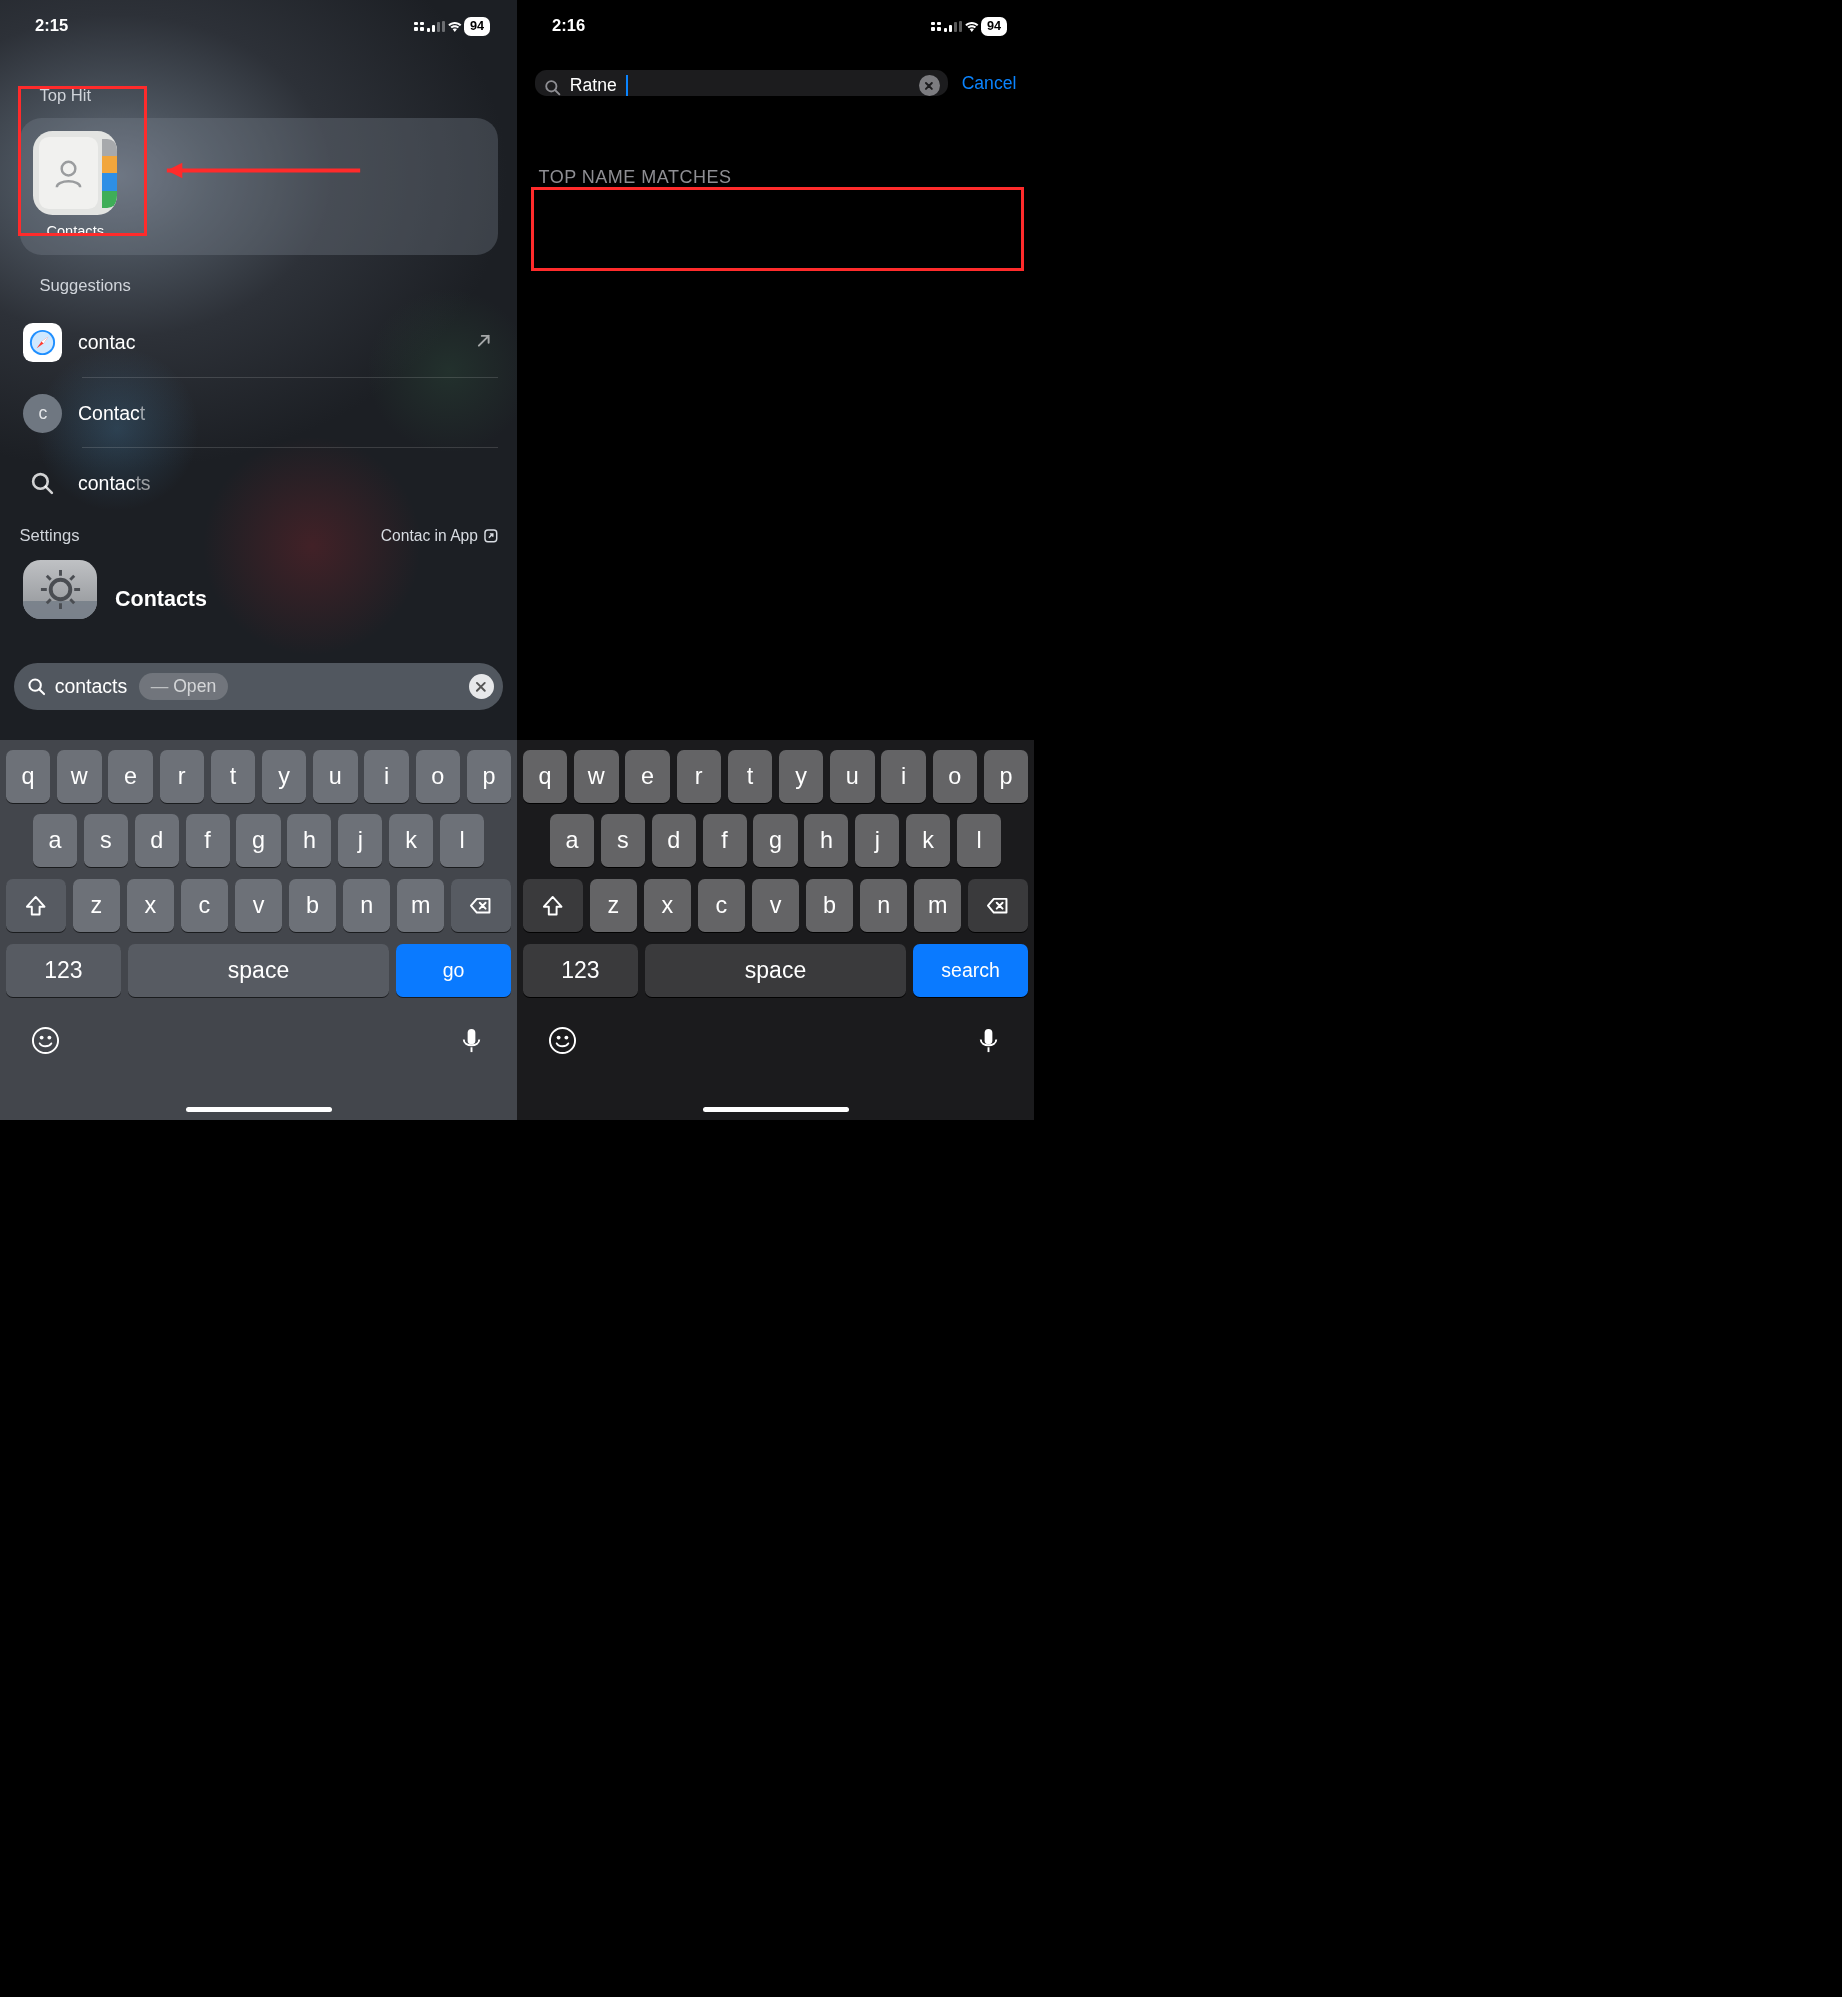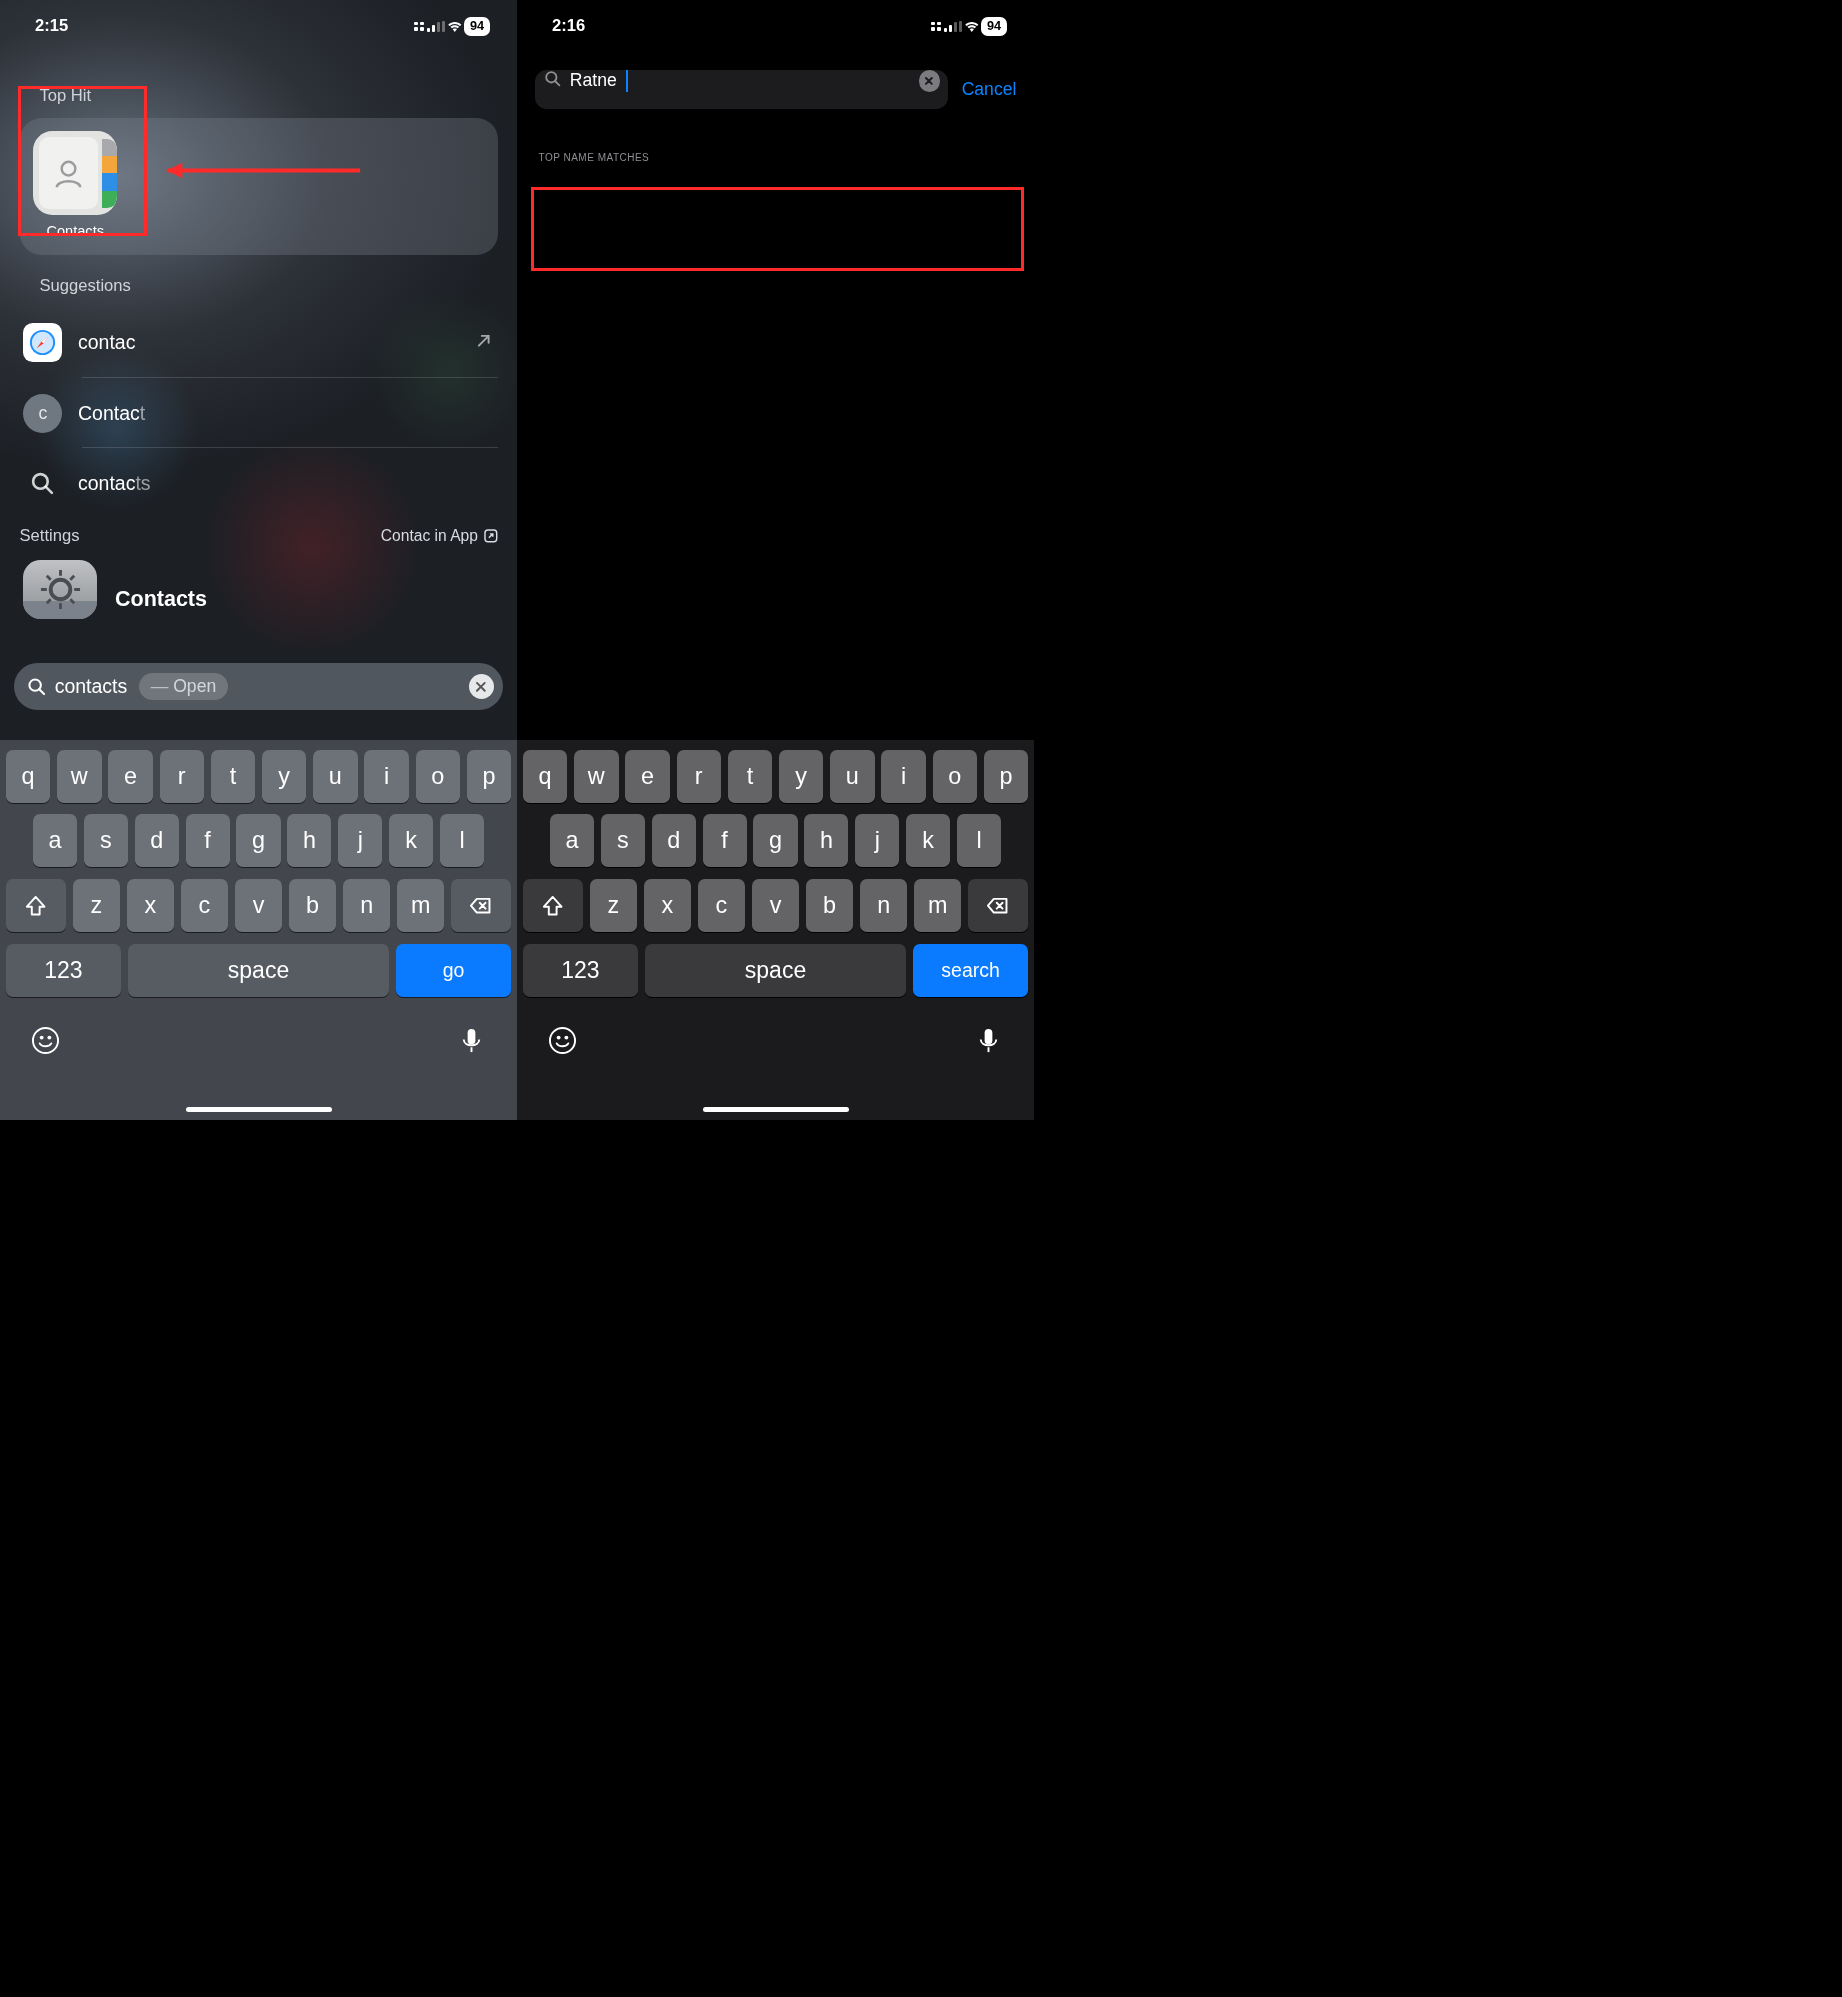--- a/index.html
+++ b/index.html
@@ -87,29 +87,29 @@
   .spot-search { position:absolute; left:13.7px; right:13.7px; top:663px; height:47px; background:rgba(110,118,128,0.65); border-radius:25px; display:flex; align-items:center; padding:0 9.8px 0 13.7px; gap:7.8px; backdrop-filter: blur(5.9px); }
   .spot-search svg.mag { width:19.5px; height:19.5px; stroke:rgba(255,255,255,0.85); }
   .spot-search .query { color:#fff; font-size:19.5px; }
   .spot-search .open-chip { background: rgba(255,255,255,0.18); color: rgba(255,255,255,0.7); padding:2.9px 11.7px; border-radius:13.7px; font-size:17.6px; margin-left:3.9px; }
   .spot-search .open-chip::before { content:"— "; color:rgba(255,255,255,0.55); }
   .spot-search .clear { margin-left:auto; width:25px; height:25px; border-radius:50%; background:#e7e8ea; display:flex; align-items:center; justify-content:center; }
   .spot-search .clear svg{width:13.7px;height:13.7px;}
 
   
   .right-search { display:flex; align-items:center; gap:13.7px; padding:23.4px 17.6px 0 17.6px; }
-  .right-search .bar { flex:1; height:39px; background:#1c1c1e; border-radius:11.7px; display:flex; align-items:flex-start; padding:0 7.8px 0 9.8px; gap:7.8px; }
+  .right-search .bar { flex:1; height:26px; background:#1c1c1e; border-radius:11.7px; display:flex; align-items:flex-end; padding:0 7.8px 0 9.8px; gap:7.8px; }
   .right-search .bar svg.mag{ width:17.6px; height:17.6px; stroke:#8e8e93; fill:none; }
   .right-search .bar .txt { color:#fff; font-size:17.6px; }
   .right-search .bar .cursor { display:inline-block; width:2px; height:21.5px; background:#0a84ff; vertical-align:middle; margin-left:1px; }
   .right-search .bar .clear { margin-left:auto; width:21.5px; height:21.5px; border-radius:50%; background:#7c7c80; display:flex; align-items:center; justify-content:center; }
   .right-search .bar .clear svg{width:9.8px;height:9.8px;}
   .right-search .cancel { color:#0a84ff; font-size:17.6px; }
 
-  .tnm-label { color:#8e8e93; font-size:10px; letter-spacing:0.5px; padding: 43px 21.5px 7.8px 21.5px; }
+  .tnm-label { color:#8e8e93; font-size:18px; letter-spacing:0.5px; padding: 43px 21.5px 7.8px 21.5px; margin-top: 28px; }
   .result-row { padding: 13.7px 21.5px 19.5px 21.5px; }
   .result-row .nm { font-size:18.5px; }
   .result-row .nm .b { font-weight:700; }
   .result-row .sub { margin-top:7.8px; display:flex; gap:7.8px; }
   .result-row .sub i { width:11.7px; height:11.7px; background:#3a3a3c; display:block; }
   .result-row .sub i:first-child{ background:#6e6e72; }
   .red-box-right { position:absolute; left:13.7px; right:9.8px; top:187px; height:84px; border:3.9px solid #ff2b2b; pointer-events:none; }
 
   
   .keyboard { position:absolute; left:0; right:0; bottom:0; height:380px; padding:9.8px 5.9px 7.8px 5.9px; display:flex; flex-direction:column; gap:11.7px; }

